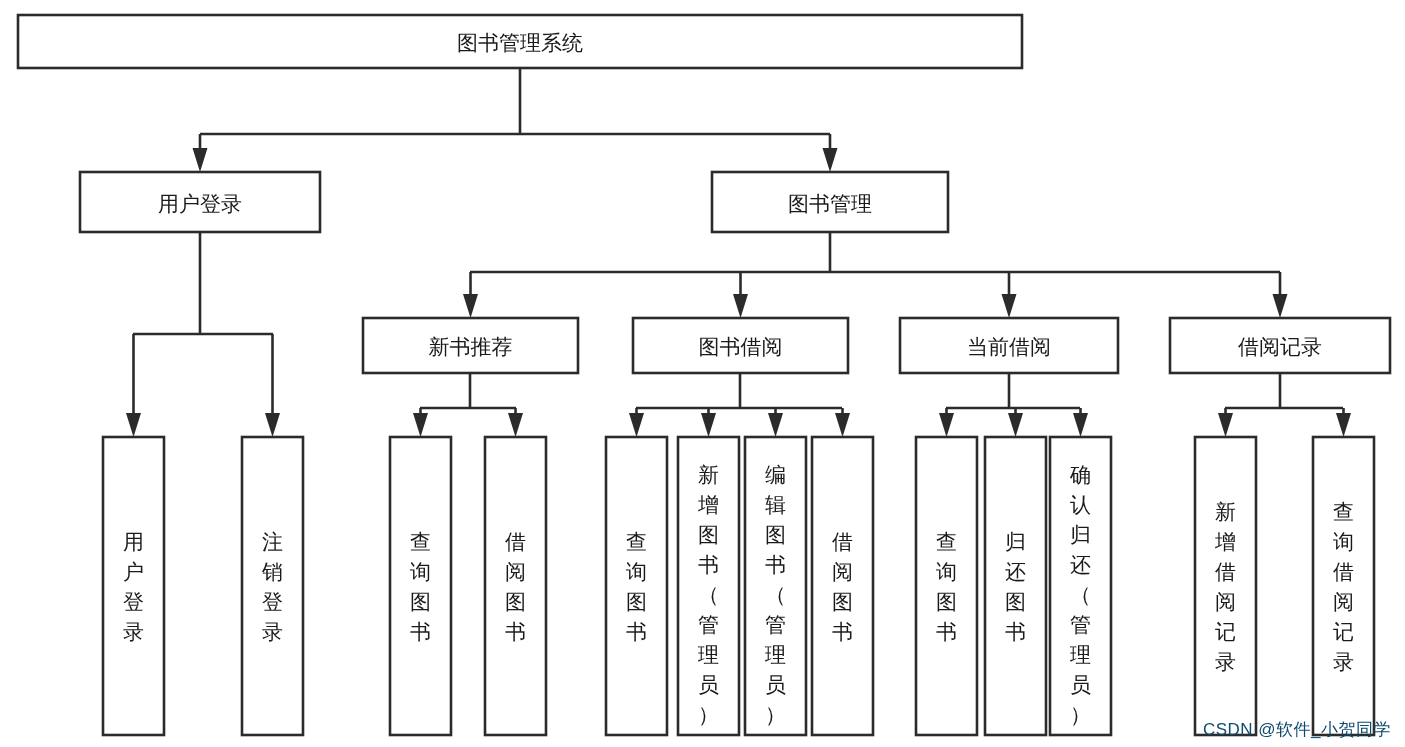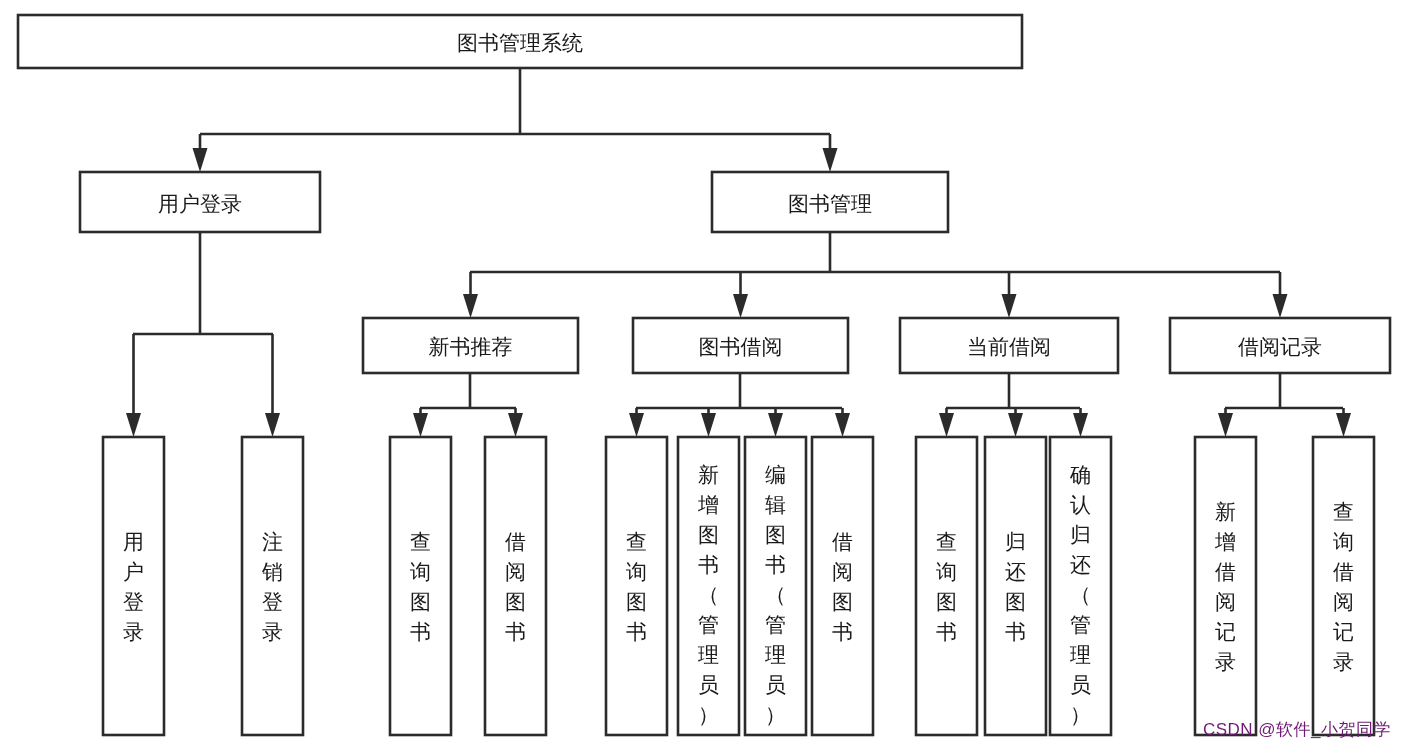--- a/index.html
+++ b/index.html
@@ -56,21 +56,21 @@
     font-size: 21px;
     fill: #1a1a1a;
     text-anchor: middle;
   }
   .watermark {
     position: absolute;
     right: 14px;
     bottom: 6px;
     font-family: "Liberation Sans", "DejaVu Sans", sans-serif;
     font-size: 17px;
-    color: #701a75;
+    color: #0c4a6e;
     letter-spacing: 0.5px;
     white-space: nowrap;
     user-select: none;
   }
 </style>
 </head>
 <body>
 
 <div id="diagram-root">
   <svg id="tree-svg" viewBox="0 0 1405 747" xmlns="http://www.w3.org/2000/svg">

